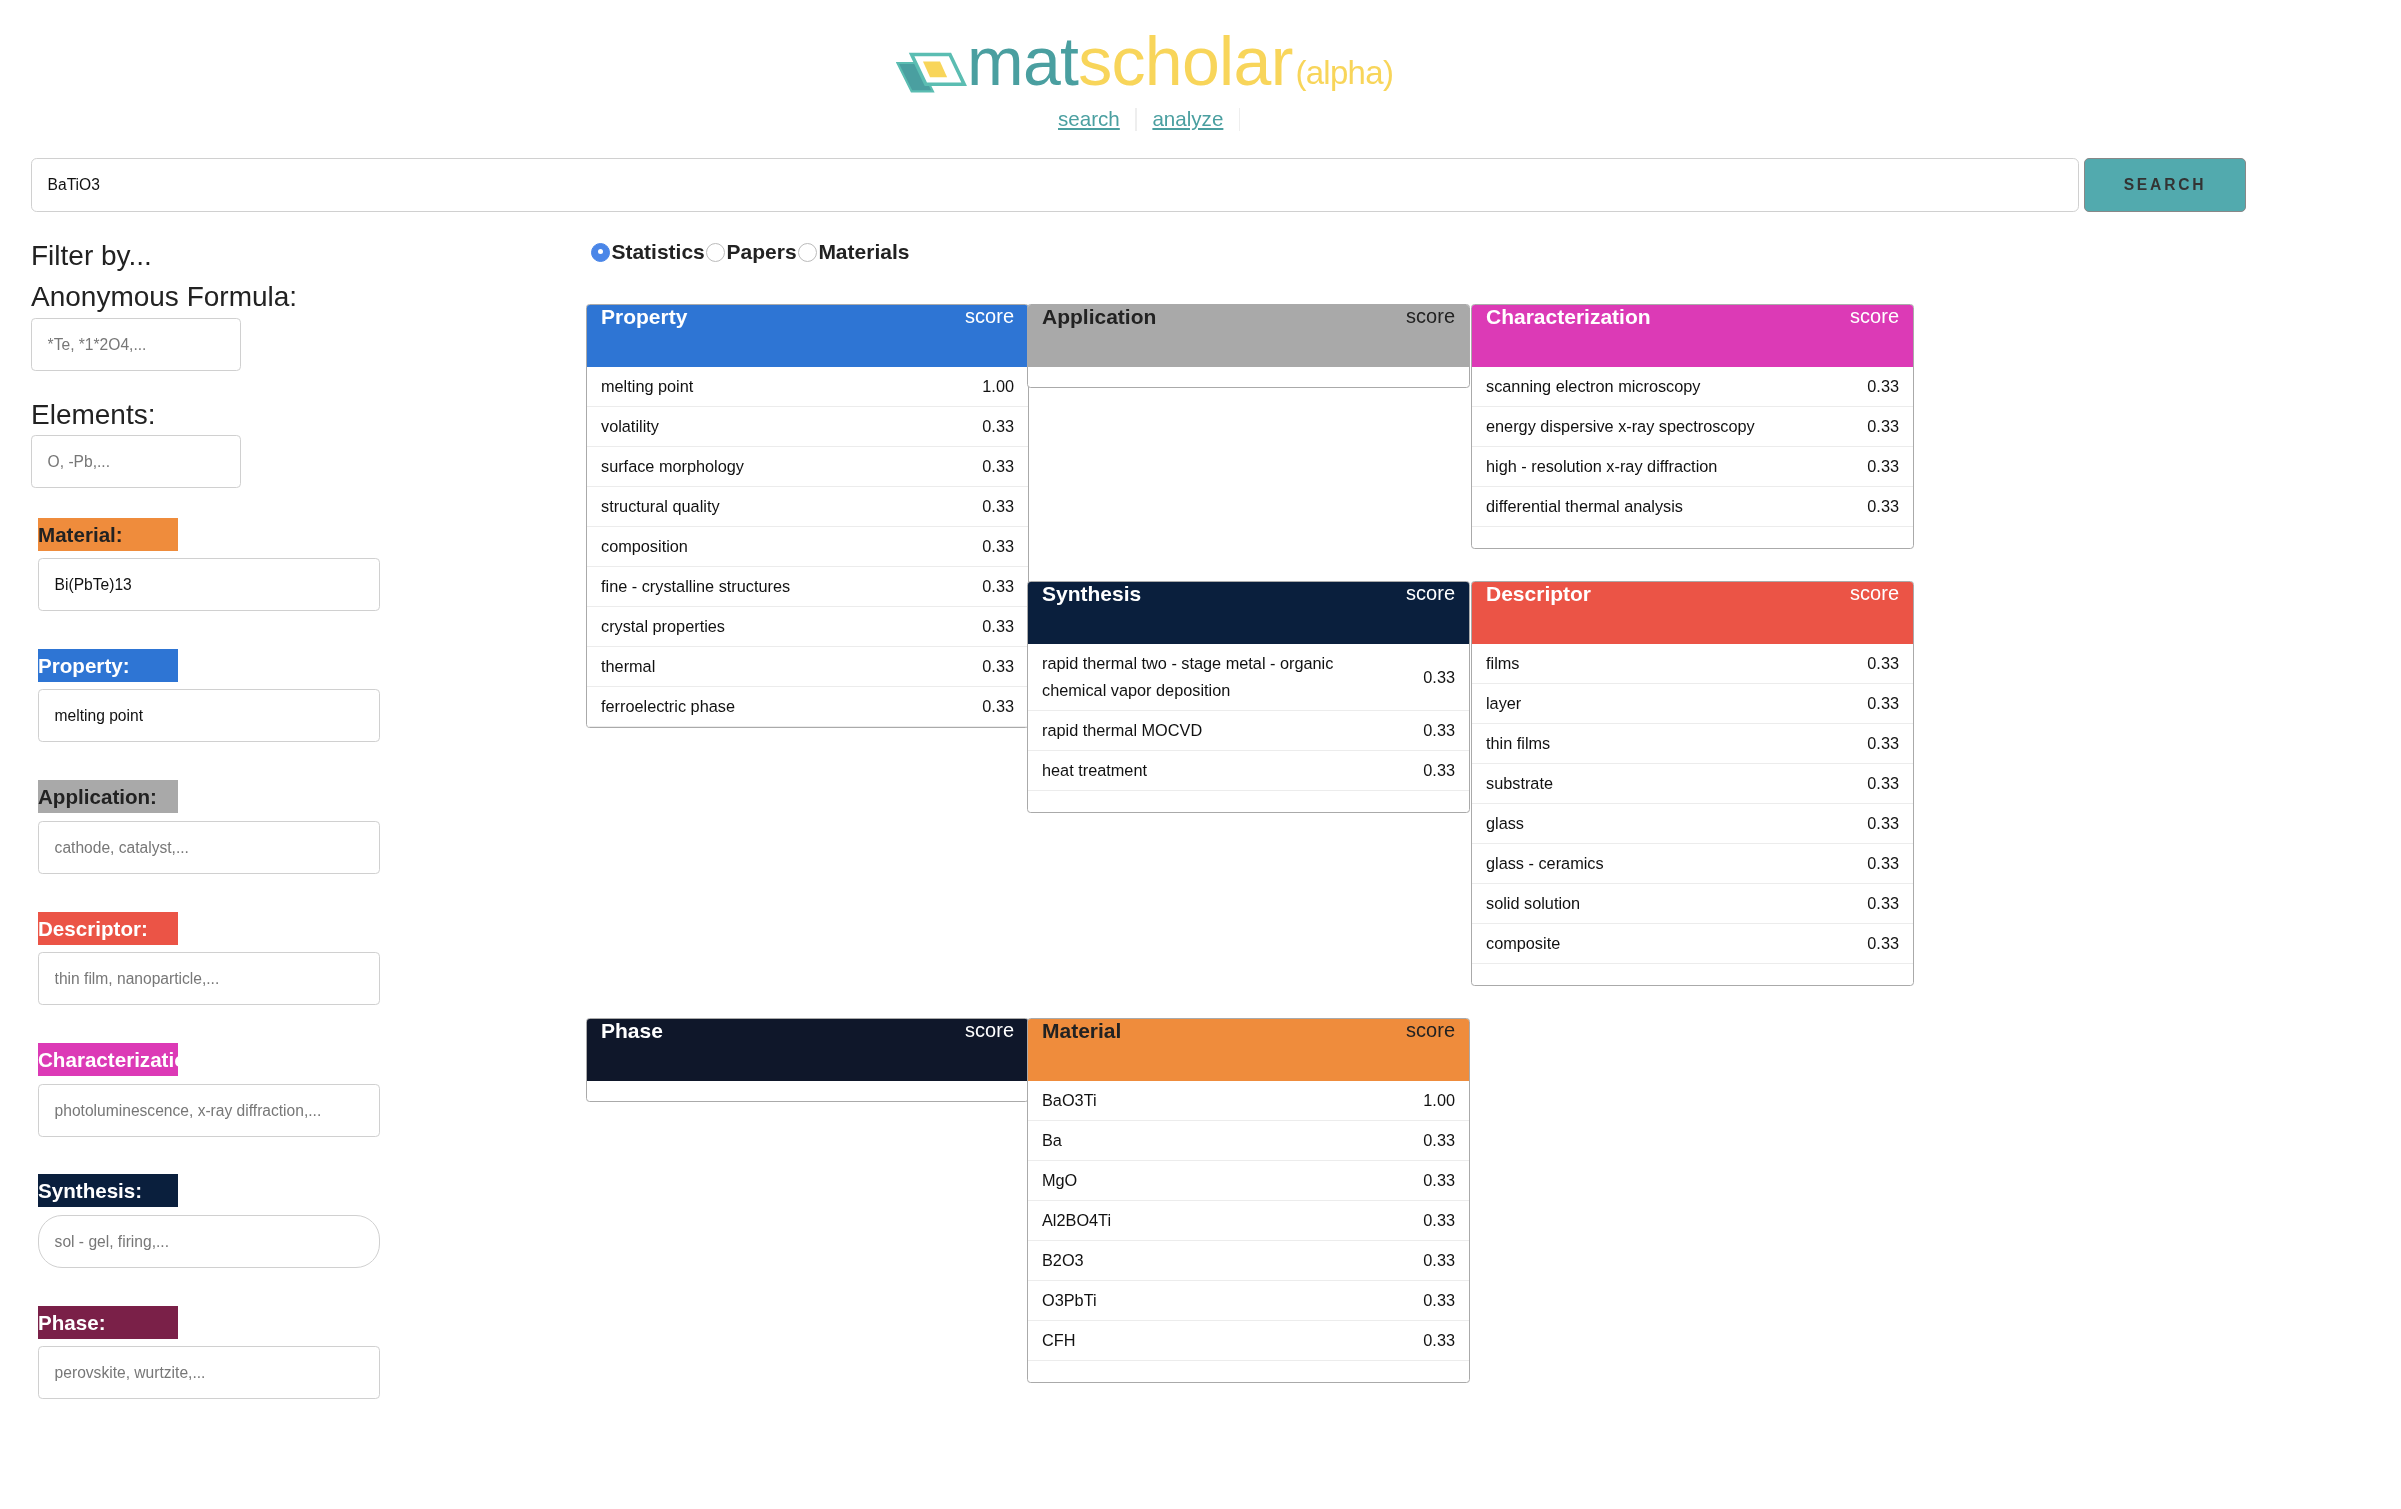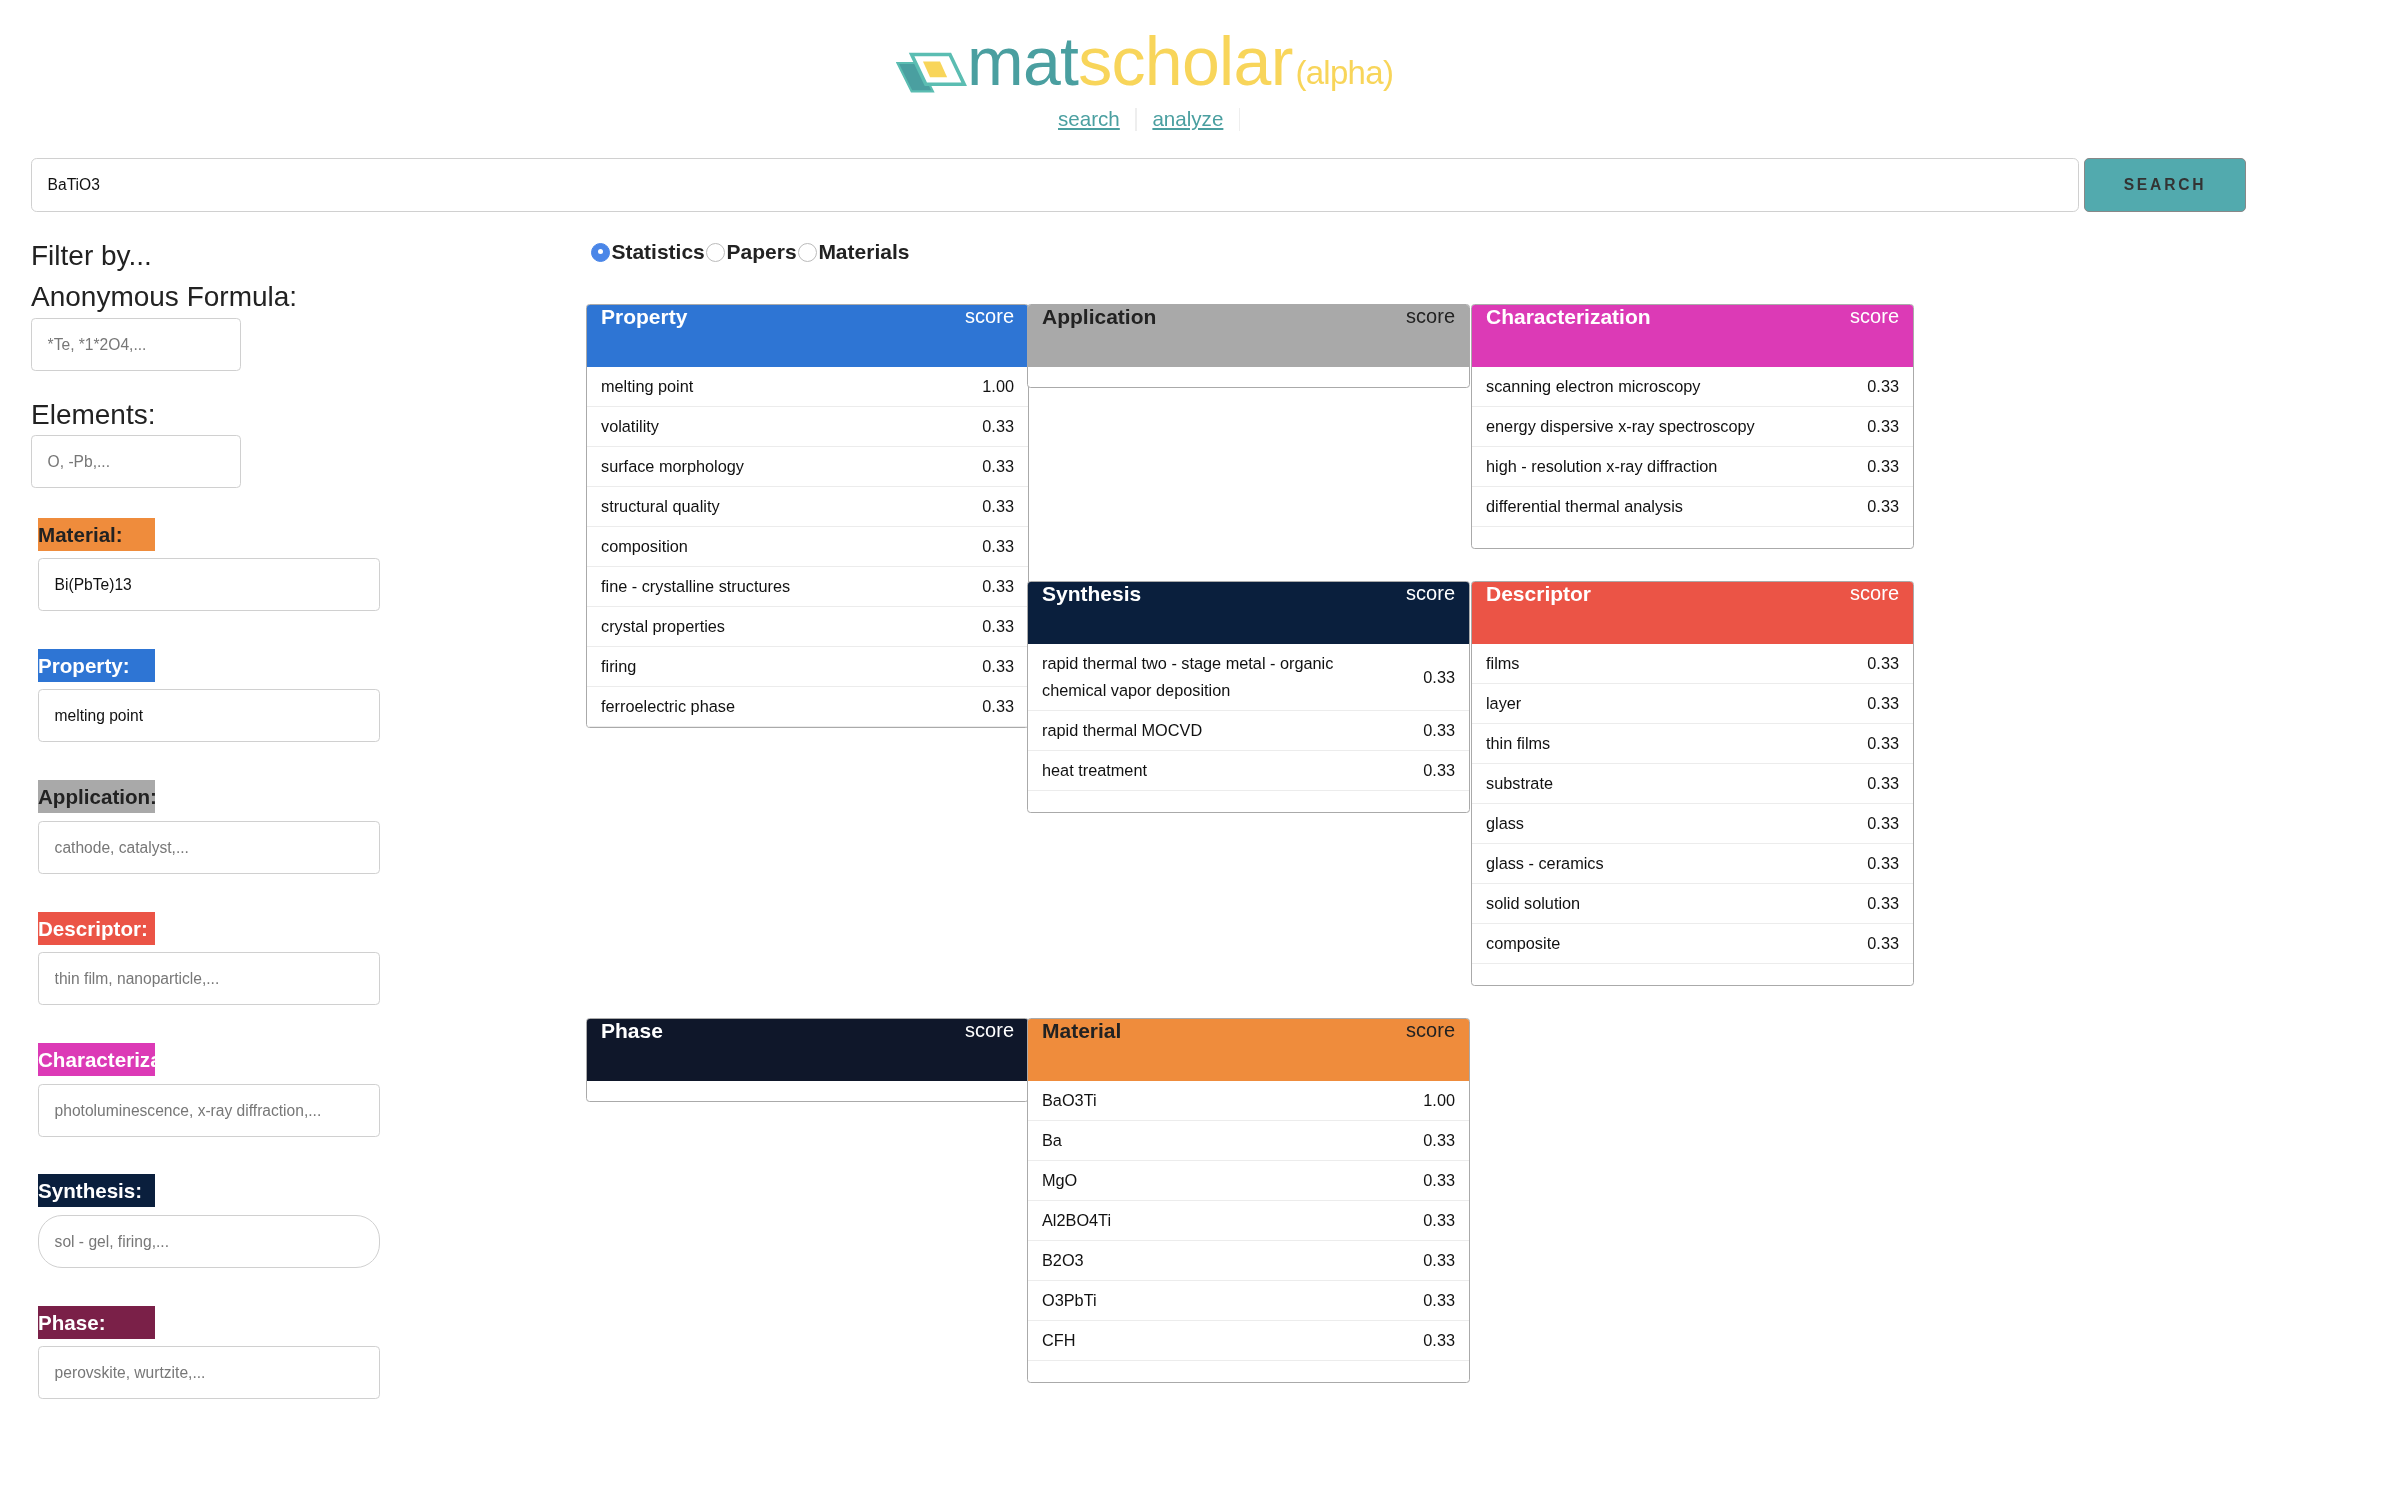--- a/index.html
+++ b/index.html
@@ -20,21 +20,21 @@
   .nav .sep { width: 1.4px; height: 23px; background: #eee; }
 
   
   .search-input { position: absolute; left: 31px; top: 158px; width: 2048px; height: 54px; border: 1.4px solid #d0d0d0; border-radius: 5.7px; padding: 0 15.6px; font-size: 15.6px; font-family: "Liberation Sans", sans-serif; color: #111; background: #fff; }
   .search-btn { position: absolute; left: 2084px; top: 158px; width: 162px; height: 54px; background: #52aaae; border: 1.4px solid #888; border-radius: 5px; color: #333; font-size: 15.6px; font-weight: bold; letter-spacing: 2.8px; font-family: "Liberation Sans", sans-serif; cursor: pointer; }
 
   
   .filter-title { position: absolute; left: 31px; font-size: 28px; font-weight: normal; color: #222; }
   .small-input { position: absolute; left: 31px; width: 210px; height: 53px; border: 1.4px solid #d0d0d0; border-radius: 4.3px; padding: 0 15.6px; font-size: 15.6px; font-family: "Liberation Sans", sans-serif; color: #111; background: #fff; }
   .small-input::placeholder { color: #777; }
-  .tag-label { position: absolute; left: 38px; width: 117px; height: 33px; font-size: 20.6px; font-weight: bold; line-height: 33px; white-space: nowrap; overflow: hidden; }
+  .tag-label { position: absolute; left: 38px; width: 140px; height: 33px; font-size: 20.6px; font-weight: bold; line-height: 33px; white-space: nowrap; overflow: hidden; }
   .wide-input { position: absolute; left: 38px; width: 342px; height: 53px; border: 1.4px solid #d0d0d0; border-radius: 4.3px; padding: 0 15.6px; font-size: 15.6px; font-family: "Liberation Sans", sans-serif; color: #111; background: #fff; }
   .wide-input::placeholder { color: #777; }
 
   
   .radio-group { position: absolute; left: 591px; top: 240px; display: flex; align-items: center; font-size: 21px; font-weight: bold; color: #222; }
   .radio { width: 19px; height: 19px; border-radius: 50%; border: 1.4px solid #bbb; background: #fff; display: inline-block; margin-right: 1.4px; position: relative; cursor: pointer; }
   .radio.checked { background: #4a86e8; border-color: #4a86e8; }
   .radio.checked::after { content: ""; position: absolute; left: 5.7px; top: 5.7px; width: 5px; height: 5px; background: #fff; border-radius: 50%; }
   .radio-item { display: flex; align-items: center; margin-right: 1.4px; cursor: pointer; }
 
@@ -142,21 +142,21 @@
     </div>
   <div class="row">
       <span class="name">fine - crystalline structures</span>
       <span>0.33</span>
     </div>
   <div class="row">
       <span class="name">crystal properties</span>
       <span>0.33</span>
     </div>
   <div class="row">
-      <span class="name">firing</span>
+      <span class="name">thermal</span>
       <span>0.33</span>
     </div>
   <div class="row">
       <span class="name">ferroelectric phase</span>
       <span>0.33</span>
     </div>
 </div>
 
 <div class="tbl" style="left:1027px; top:304px;">
   <div class="tbl-head" style="background:#a9a9a9; color:#222;">

